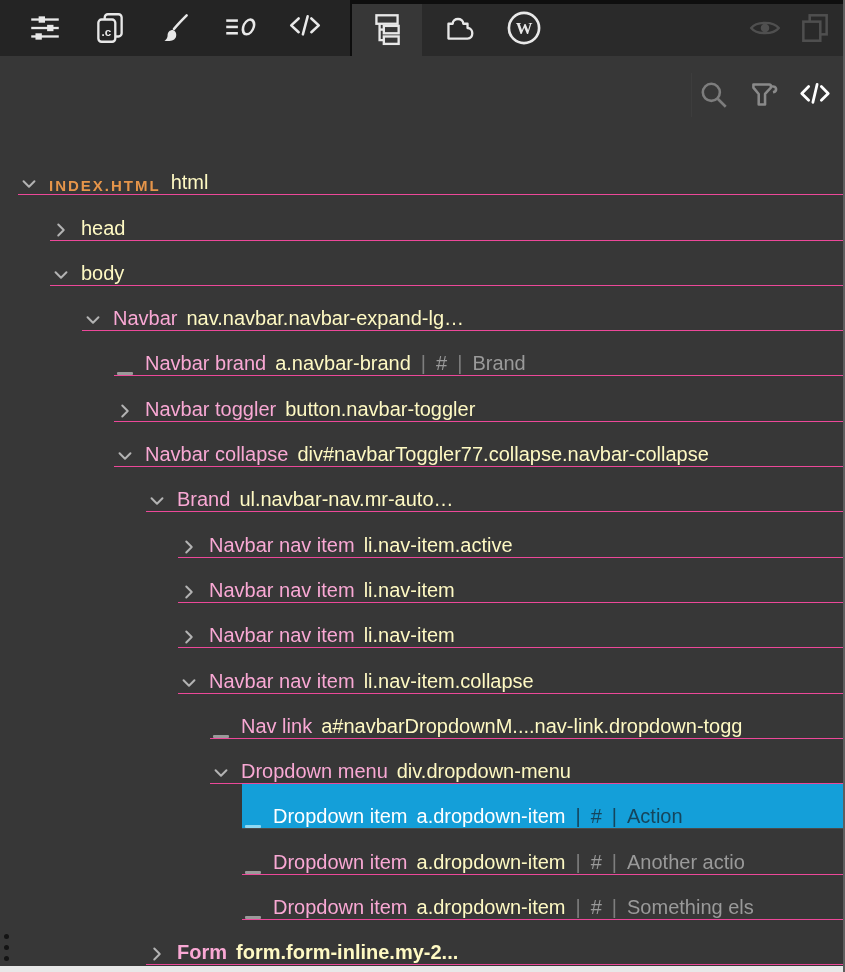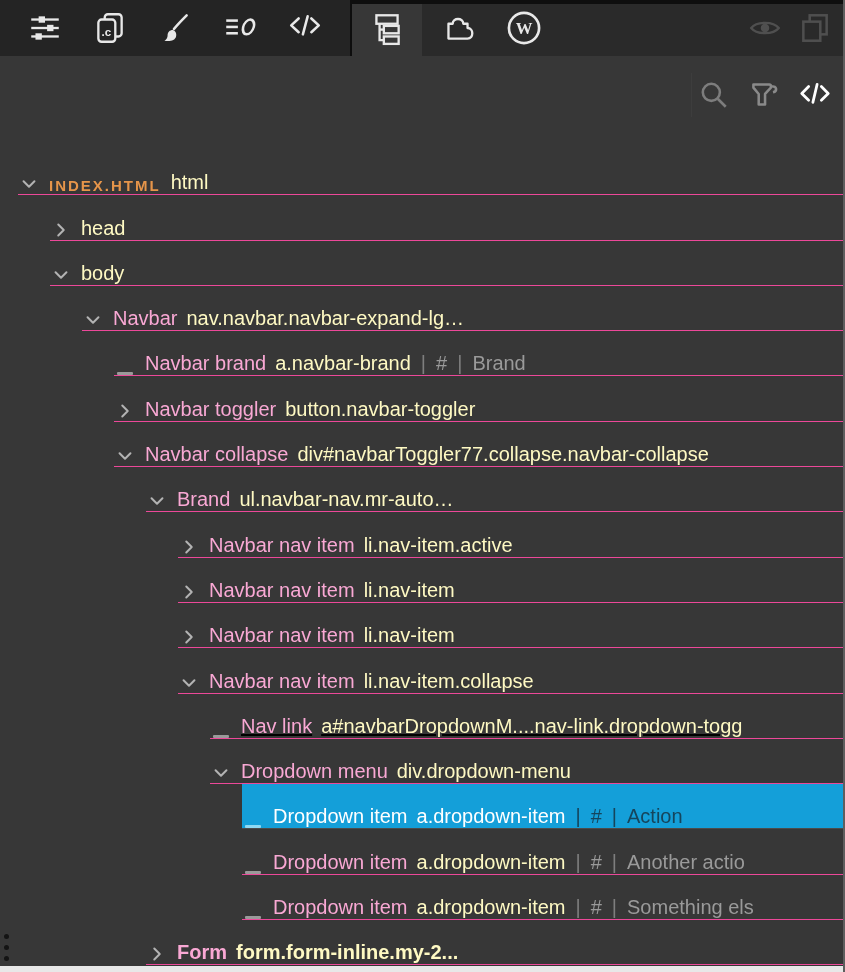--- a/index.html
+++ b/index.html
@@ -313,21 +313,21 @@
             <polyline points="5,8 11,14 17,8"></polyline>
           </svg>
         </span>
 
       <span class="name">Navbar nav item</span>
       <span class="tag">li.nav-item.collapse</span>
 
     </div>
   </div>
     <div class="row">
-    <div class="row-inner" style="margin-left: 210px; text-decoration: underline;">
+    <div class="row-inner" style="margin-left: 210px;">
       <span class="twisty">
           <span class="dash"></span>
         </span>
 
       <span class="name">Nav link</span>
       <span class="tag">a#navbarDropdownM....nav-link.dropdown-togg</span>
 
     </div>
   </div>
     <div class="row">

